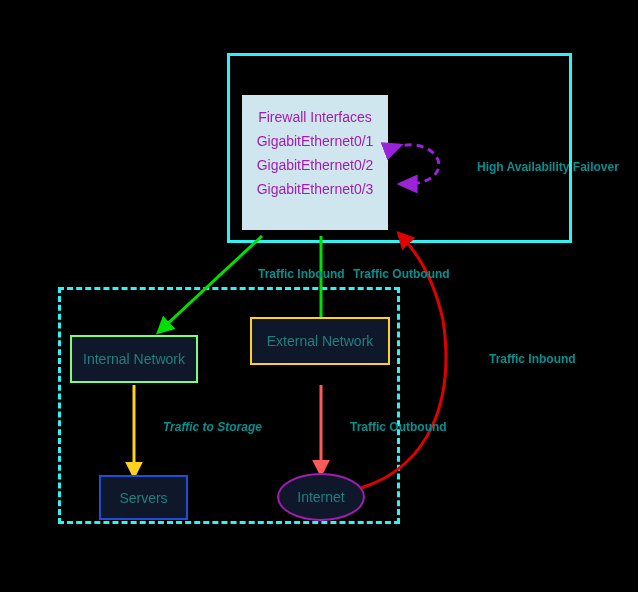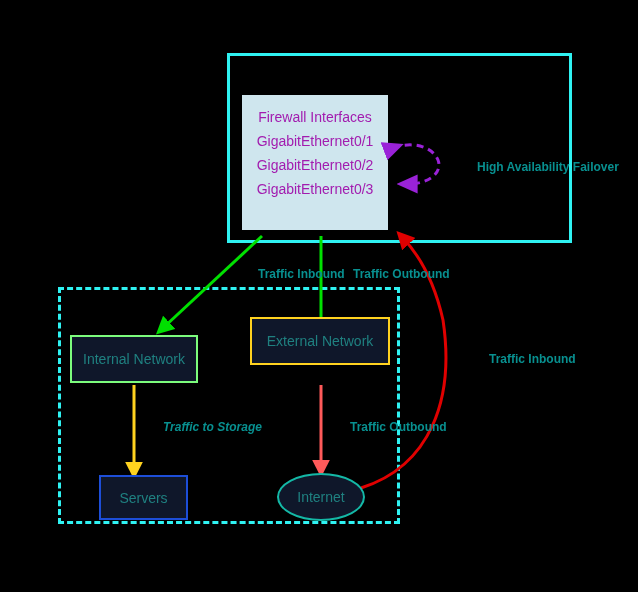--- a/index.html
+++ b/index.html
@@ -101,21 +101,21 @@
     top: 475px;
     width: 89px;
     height: 45px;
     border: 2px solid #1d4ed8;
   }
   #node-internet {
     left: 277px;
     top: 473px;
     width: 88px;
     height: 48px;
-    border: 2px solid #14b8a6;
+    border: 2px solid #a21caf;
     border-radius: 50%;
   }
   
   .edge-label {
     position: absolute;
     color: #089090;
     font-size: 12px;
     font-weight: bold;
     white-space: nowrap;
     letter-spacing: 0px;

